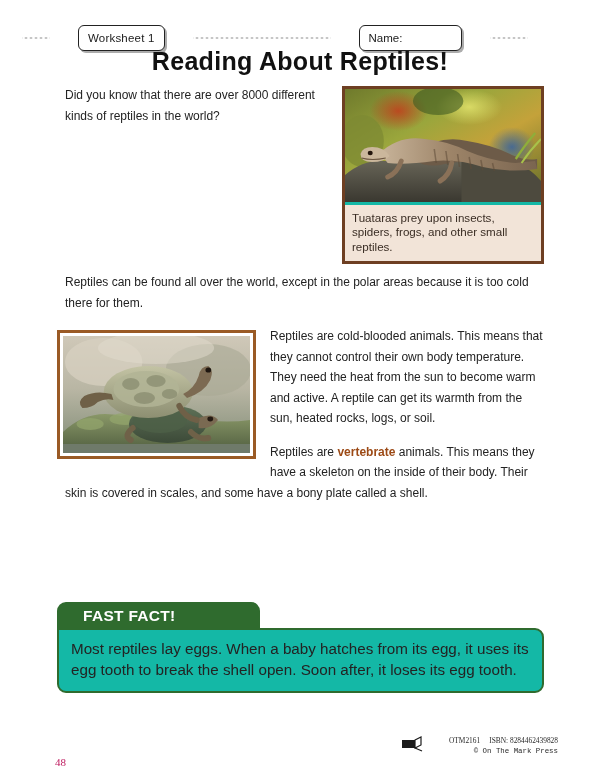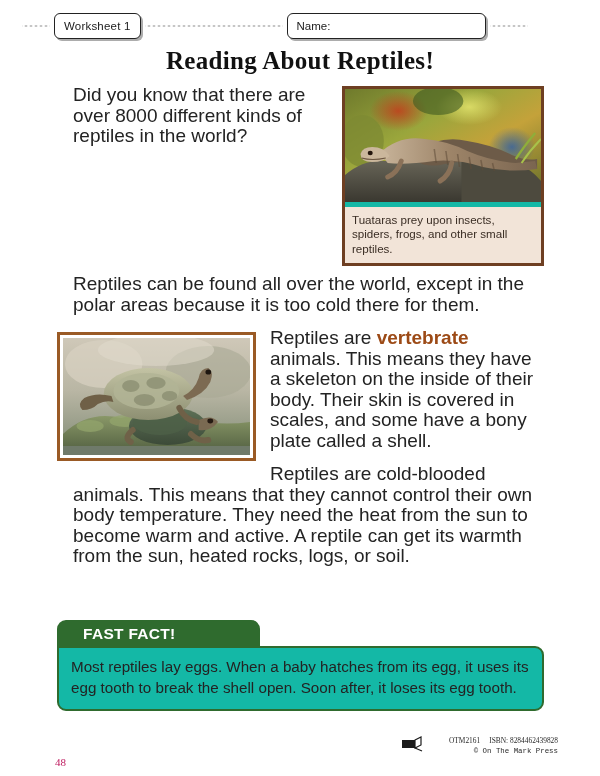--- a/index.html
+++ b/index.html
@@ -8,22 +8,22 @@
     width:600px; height:776px;
     background:#ffffff;
     font-family:"Liberation Sans", sans-serif;
     color:#1b1b1b;
     overflow:hidden;
     position:relative;
   }
 
   
   .header {
-    position:absolute; left:0; top:12px; width:528px; height:28px;
-    display:flex; align-items:center;
+    position:absolute; left:0; top:24px; width:528px; height:28px;
+    display:flex; align-items:center;gap:24px;
   }
   .dots {
     flex:0 0 auto; height:2px;
     background-image:radial-gradient(circle, #8d8d8d 0.9px, transparent 1.1px);
     background-size:5px 3px;
     background-repeat:repeat-x;
     background-position:center;
   }
   .dots.lead  { width:28px; margin-left:22px; }
   .dots.mid   { width:138px; }
@@ -41,30 +41,29 @@
   .namebox { flex:1 1 auto; margin:0 4px; padding:8px 9px; }
   .namebox span { font-size:11.5px; color:#1b1b1b; }
 
   
   .title {
     position:absolute; left:0; top:47px; width:600px;
     text-align:center;
     font-size:25px; font-weight:bold;
     letter-spacing:.3px;
     color:#111;
-    font-family:Liberation Serif, serif;
   }
 
   
   .page {
     position:absolute; left:57px; top:85px; width:487px;
   }
   p.body {
-    margin:0 0 13px 16px;
-    font-size:19px;
+    margin:0 0 13px 8px;
+    font-size:12px;
     line-height:20.5px;
     color:#232323;
   }
   .bold-term { font-weight:bold; color:#9c4a16; }
 
   
   .fig-right {
     float:right;
     width:202px;
     margin:1px 0 8px 14px;
@@ -81,26 +80,26 @@
   }
   .photo { display:block; width:100%; position:relative; overflow:hidden; }
   .photo.lizard { height:113px; }
   .photo.turtle { height:117px; }
   .caption {
     background:#f2e4d8;
     color:#3a2d24;
     font-size:11.6px;
     line-height:14.4px;
     padding:6px 7px 7px 7px;
-    border-top:5px solid #14b8a6;
+    border-top:3px solid #14b8a6;
   }
 
   
   .fastfact {
-    position:absolute; left:57px; top:620px; width:487px;
+    position:absolute; left:57px; top:602px; width:487px;
   }
   .ff-tab {
     width:203px; height:27px;
     background:#2f6b2e;
     border-radius:9px 9px 0 0;
     display:flex; align-items:center;
     padding-left:26px;
   }
   .ff-tab span {
     color:#ffffff; font-size:15.5px; font-weight:bold; letter-spacing:.3px;
@@ -283,23 +282,23 @@
 
         <path d="M128 62 Q146 56 152 44 Q156 34 150 30 Q142 30 140 40 Q136 52 124 58 Z" fill="#7c6a52"></path>
         <ellipse cx="150" cy="34" rx="3" ry="2.6" fill="#1e1610"></ellipse>
 
         <path d="M50 58 Q34 54 22 60 Q14 66 20 72 Q30 72 36 66 Q44 62 52 64 Z" fill="#6f6047"></path>
         <path d="M120 70 Q126 82 138 84" stroke="#6f6047" stroke-width="6" fill="none" stroke-linecap="round"></path>
       </svg>
     </div>
   </figure>
 
+  <p class="body">Reptiles are cold-blooded animals. This means that they cannot control their own body temperature. They need the heat from the sun to become warm and active. A reptile can get its warmth from the sun, heated rocks, logs, or soil.</p>
+
   <p class="body"><span>Reptiles are </span><span class="bold-term">vertebrate</span><span> animals. This means they have a skeleton on the inside of their body. Their skin is covered in scales, and some have a bony plate called a shell.</span></p>
-
-  <p class="body">Reptiles are cold-blooded animals. This means that they cannot control their own body temperature. They need the heat from the sun to become warm and active. A reptile can get its warmth from the sun, heated rocks, logs, or soil.</p>
 </div>
 
 <div class="fastfact">
   <div class="ff-tab">
     <span>FAST FACT!</span>
   </div>
   <div class="ff-body">
     <p>Most reptiles lay eggs. When a baby hatches from its egg, it uses its egg tooth to break the shell open.  Soon after, it loses its egg tooth.</p>
   </div>
 </div>

